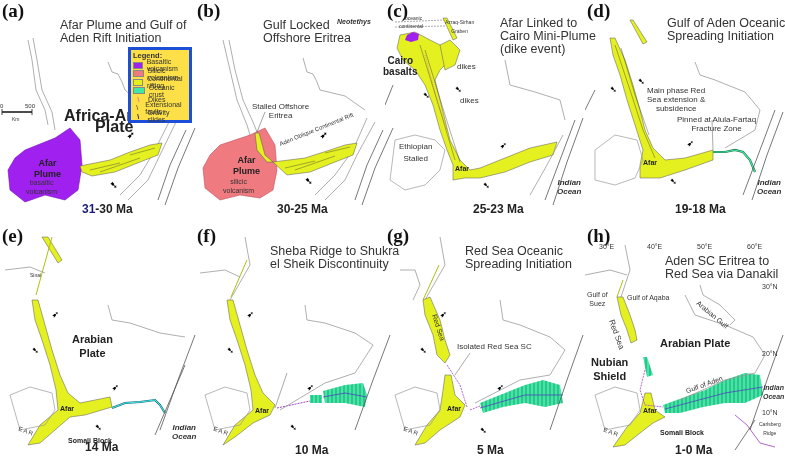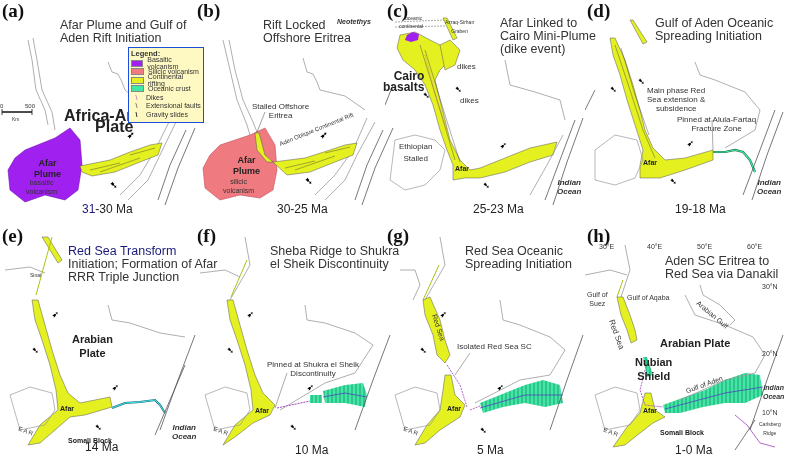--- a/index.html
+++ b/index.html
@@ -1,26 +1,26 @@
 <!DOCTYPE html>
 <html><head>
 <meta charset="utf-8">
 <style>
   html,body{margin:0;padding:0;background:#fff;}
   body{width:785px;height:460px;position:relative;overflow:hidden;font-family:"Liberation Sans",sans-serif;color:#222;}
   .panel{position:absolute;width:196px;height:230px;}
   .panel svg.map{position:absolute;left:0;top:0;}
   .plabel{position:absolute;left:2px;top:0;font-family:"Liberation Serif",serif;font-weight:bold;font-size:19px;color:#111;}
   .ptitle{position:absolute;font-size:12.5px;line-height:13px;text-align:left;color:#333;white-space:nowrap;}
-  .age{position:absolute;font-weight:normal;font-size:12px;color:#222;white-space:nowrap;}
+  .age{position:absolute;font-weight:bold;font-size:12px;color:#222;white-space:nowrap;}
   .lbl{position:absolute;font-size:8px;color:#333;white-space:nowrap;line-height:9px;}
   .lblb{position:absolute;font-size:16px;font-weight:bold;color:#222;white-space:nowrap;line-height:11px;text-align:center;}
-  .lblbig{position:absolute;font-size:13px;font-weight:bold;color:#222;white-space:nowrap;line-height:16px;text-align:center;margin-left:44px;}
+  .lblbig{position:absolute;font-size:13px;font-weight:bold;color:#222;white-space:nowrap;line-height:16px;text-align:center;}
   .ital{font-style:italic;font-weight:bold;}
-  .legend{position:absolute;left:128px;top:47px;width:76px;height:76px;border:1px solid #1d4ed8;background:#fef9c3;font-size:7px;color:#333;padding:1px 2px;box-sizing:border-box;}
+  .legend{position:absolute;left:128px;top:47px;width:64px;height:76px;border:3px solid #1d4ed8;background:#fde047;font-size:7px;color:#333;padding:1px 2px;box-sizing:border-box;}
   .legend .lt{font-weight:bold;font-size:7.5px;margin-bottom:1px;}
   .legend .row{display:flex;align-items:center;height:8.5px;}
   .legend .sw{width:11px;height:5px;margin-right:4px;border:0.5px solid #888;}
   .legend .ln{width:11px;margin-right:4px;text-align:center;font-size:7px;line-height:7px;}
 </style>
 </head>
 <body>
 
 <svg width="0" height="0" style="position:absolute">
   <defs>
@@ -112,21 +112,21 @@
     <path d="M25,145 L55,135 L70,128 L80,145 L82,170 L78,190 L65,198 L45,195 L25,200 L10,188 L8,168 L15,155 Z" fill="#ef7a80" stroke="#c05060" stroke-width="0.6"></path>
     <path d="M60,133 L64,133 L70,155 L78,162 L72,162 L62,150 Z" fill="#e4f020" stroke="#555" stroke-width="0.5"></path>
     <path d="M78,162 L110,158 L135,150 L150,145 L162,143 L158,155 L140,162 L115,172 L92,175 Z" fill="#e4f020" stroke="#555" stroke-width="0.5"></path>
     <path d="M90,168 L120,161 M100,170 L140,156 M130,153 L155,147" stroke="#333" stroke-width="0.4" fill="none"></path>
     <line x1="70" y1="112" x2="62" y2="132" stroke="#444" stroke-width="0.5"></line>
     <text x="125" y="138" font-size="9" font-weight="bold">➶</text>
     <text x="110" y="184" font-size="9" font-weight="bold">➷</text>
   </svg>
   <div class="plabel">(b)</div>
   <div class="ptitle" style="left:68px;top:19px">
-    <div>Rift Locked</div>
+    <div>Gulf Locked</div>
     <div>Offshore Eritrea</div>
   </div>
   <div class="lbl" style="left:57px;top:102px;white-space:pre;text-align:center">Stalled Offshore
 Eritrea</div>
   <div class="lbl" style="left:85px;top:140px;font-size:6px;transform:rotate(-22deg);transform-origin:left">Aden Oblique Continental Rift</div>
   <div class="lblb" style="left:38px;top:155px;font-size:9px;white-space:pre">Afar
 Plume</div>
   <div class="lbl" style="left:28px;top:177px;white-space:pre;text-align:center;font-size:7px">silicic
 volcanism</div>
   <div class="age" style="left:82px;top:202px">30-25 Ma</div>
@@ -157,21 +157,21 @@
   <div class="lbl ital" style="left:-48px;top:17px;font-size:7px">Neotethys</div>
   <div class="lbl" style="left:20px;top:14px;font-size:5px">oceanic</div>
   <div class="lbl" style="left:14px;top:22px;font-size:5px">continental</div>
   <div class="lbl" style="left:60px;top:18px;font-size:5px;white-space:pre;text-align:center">Azraq-Sirhan
 Graben</div>
   <div class="ptitle" style="left:115px;top:17px">
     <div>Afar Linked to</div>
     <div>Cairo Mini-Plume</div>
     <div>(dike event)</div>
   </div>
-  <div class="lblb" style="left:-2px;top:71px;font-size:12px;white-space:pre;text-align:right">Cairo
+  <div class="lblb" style="left:-2px;top:55px;font-size:10px;white-space:pre;text-align:center">Cairo
 basalts</div>
   <div class="lbl" style="left:72px;top:62px">dikes</div>
   <div class="lbl" style="left:75px;top:96px">dikes</div>
   <div class="lbl" style="left:14px;top:144px;white-space:pre;text-align:center;line-height:6px">Ethiopian
 
 Stalled</div>
   <div class="lblb" style="left:70px;top:163px;font-size:7px">Afar</div>
   <div class="lbl ital" style="left:172px;top:178px;white-space:pre;text-align:center">Indian
 Ocean</div>
   <div class="age" style="left:88px;top:202px">25-23 Ma</div>
@@ -189,21 +189,21 @@
     <path d="M190,110 L175,150 L158,195" fill="none" stroke="#555" stroke-width="0.8"></path>
     <path d="M198,112 L182,155 L167,200" fill="none" stroke="#555" stroke-width="0.8"></path>
     <line x1="0" y1="110" x2="10" y2="90" stroke="#555" stroke-width="0.8"></line>
     <line x1="127" y1="120" x2="128" y2="150" stroke="#555" stroke-width="0.5"></line>
     <text x="53" y="84" font-size="8" font-weight="bold">➷</text>
     <text x="25" y="92" font-size="8" font-weight="bold">➷</text>
     <text x="102" y="146" font-size="8" font-weight="bold">➶</text>
     <text x="85" y="184" font-size="8" font-weight="bold">➷</text>
   </svg>
   <div class="plabel">(d)</div>
-  <div class="ptitle" style="left:70px;top:17px">
+  <div class="ptitle" style="left:82px;top:17px">
     <div>Gulf of Aden Oceanic</div>
     <div>Spreading Initiation</div>
   </div>
   <div class="lbl" style="left:62px;top:86px;white-space:pre;text-align:center">Main phase Red
 Sea extension &amp;
 subsidence</div>
   <div class="lbl" style="left:92px;top:115px;white-space:pre;text-align:center">Pinned at Alula-Fartaq
 Fracture Zone</div>
   <div class="lblb" style="left:58px;top:157px;font-size:7px">Afar</div>
   <div class="lbl ital" style="left:172px;top:178px;white-space:pre;text-align:center">Indian
@@ -222,25 +222,20 @@
     <path d="M108,80 L112,95 L130,98 L160,108 L185,112" fill="none" stroke="#9a9a9a" stroke-width="0.8"></path>
     <path d="M10,170 L30,162 L52,168 L55,185 L45,200 L20,205 Z" fill="none" stroke="#9a9a9a" stroke-width="0.7"></path>
     <path d="M195,110 L178,155 L160,205" fill="none" stroke="#555" stroke-width="0.8"></path>
     <path d="M185,140 L170,175 L155,210" fill="none" stroke="#555" stroke-width="0.8"></path>
     <text x="52" y="92" font-size="8" font-weight="bold">➶</text>
     <text x="32" y="128" font-size="8" font-weight="bold">➷</text>
     <text x="112" y="165" font-size="8" font-weight="bold">➶</text>
     <text x="95" y="205" font-size="8" font-weight="bold">➷</text>
   </svg>
   <div class="plabel">(e)</div>
-  <div class="ptitle" style="left:68px;top:20px">
-    <div style="color:#1a1a7a">Red Sea Transform</div>
-    <div>Initiation; Formation of Afar</div>
-    <div>RRR Triple Junction</div>
-  </div>
   <div class="lbl" style="left:30px;top:46px;font-size:5px">Sinai</div>
   <div class="lblb" style="left:72px;top:107px;font-size:11px;line-height:14px;white-space:pre">Arabian
 Plate</div>
   <div class="lblb" style="left:60px;top:178px;font-size:7px">Afar</div>
   <div class="lbl" style="left:18px;top:202px;font-size:6px;transform:rotate(20deg)">E A R</div>
   <div class="lblb" style="left:68px;top:210px;font-size:7px">Somali Block</div>
   <div class="lbl ital" style="left:172px;top:198px;white-space:pre;text-align:center">Indian
 Ocean</div>
   <div class="age" style="left:85px;top:215px">14 Ma</div>
 </div>
@@ -262,22 +257,20 @@
     <text x="52" y="92" font-size="8" font-weight="bold">➶</text>
     <text x="32" y="128" font-size="8" font-weight="bold">➷</text>
     <text x="112" y="165" font-size="8" font-weight="bold">➶</text>
     <text x="95" y="205" font-size="8" font-weight="bold">➷</text>
   </svg>
   <div class="plabel">(f)</div>
   <div class="ptitle" style="left:75px;top:20px">
     <div>Sheba Ridge to Shukra</div>
     <div>el Sheik Discontinuity</div>
   </div>
-  <div class="lbl" style="left:72px;top:135px;white-space:pre;text-align:center">Pinned at Shukra el Sheik
-Discontinuity</div>
   <div class="lblb" style="left:60px;top:180px;font-size:7px">Afar</div>
   <div class="lbl" style="left:18px;top:202px;font-size:6px;transform:rotate(20deg)">E A R</div>
   <div class="age" style="left:100px;top:218px">10 Ma</div>
 </div>
 
 <div class="panel" style="left:385px;top:225px">
   <svg class="map" width="200" height="235">
     <path d="M55,12 L60,40 L40,75" fill="none" stroke="#9a9a9a" stroke-width="0.8"></path>
     <line x1="54" y1="40" x2="38" y2="75" stroke="#b0c010" stroke-width="1"></line>
     <path d="M15,45 L30,45 L35,60 L28,75" fill="none" stroke="#9a9a9a" stroke-width="0.8"></path>

